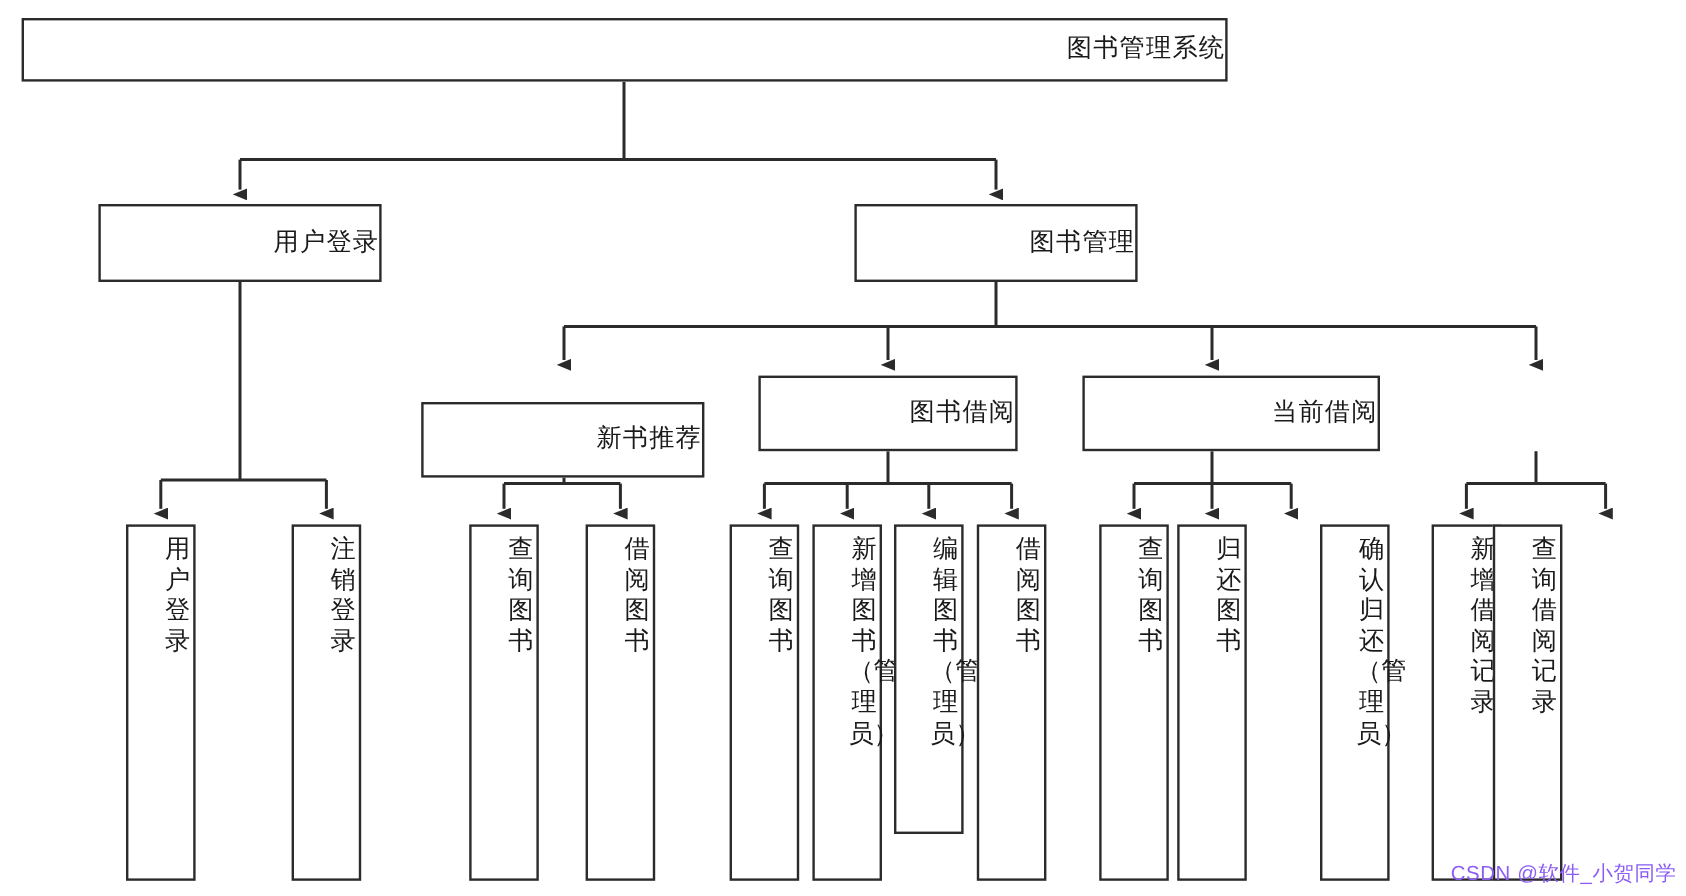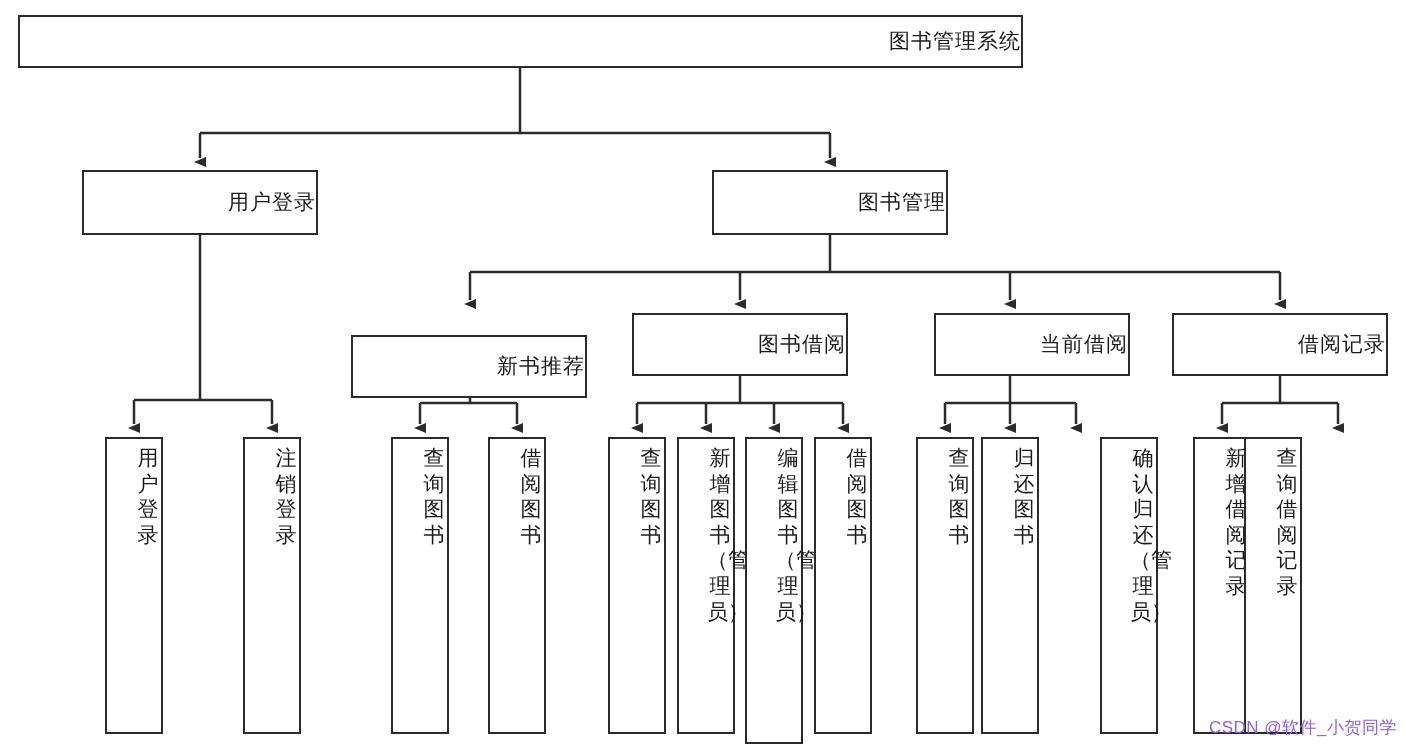--- a/index.html
+++ b/index.html
@@ -132,25 +132,22 @@
   <div class="node horiz" style="left:712px; top:170px; width:236px; height:65px;">
     <span class="label">图书管理</span>
   </div>
 
   <div class="node horiz" style="left:351px; top:313px; width:236px; height:63px;margin-top:22px;">
     <span class="label">新书推荐</span>
   </div>
   <div class="node horiz" style="left:632px; top:313px; width:216px; height:63px;">
     <span class="label">图书借阅</span>
   </div>
-  <div class="node horiz" style="left:934px; top:313px; width:196px; height:63px;">
+  <div class="node horiz" style="left:902px; top:313px; width:248px; height:63px;">
     <span class="label">当前借阅</span>
-  </div>
-  <div class="node horiz" style="left:1172px; top:313px; width:216px; height:63px;">
-    <span class="label">借阅记录</span>
   </div>
 
   <div class="node vert" style="left:105px; top:437px; width:58px; height:297px;">
     <span class="label">用户登录</span>
   </div>
   <div class="node vert" style="left:243px; top:437px; width:58px; height:297px;">
     <span class="label">注销登录</span>
   </div>
 
   <div class="node vert" style="left:391px; top:437px; width:58px; height:297px;">
@@ -159,21 +156,21 @@
   <div class="node vert" style="left:488px; top:437px; width:58px; height:297px;">
     <span class="label">借阅图书</span>
   </div>
 
   <div class="node vert" style="left:608px; top:437px; width:58px; height:297px;">
     <span class="label">查询图书</span>
   </div>
   <div class="node vert" style="left:677px; top:437px; width:58px; height:297px;">
     <span class="label">新增图书（管理员）</span>
   </div>
-  <div class="node vert" style="left:745px; top:437px; width:58px; height:307px;">
+  <div class="node vert" style="left:745px; top:437px; width:58px; height:258px;">
     <span class="label">编辑图书（管理员）</span>
   </div>
   <div class="node vert" style="left:814px; top:437px; width:58px; height:297px;">
     <span class="label">借阅图书</span>
   </div>
 
   <div class="node vert" style="left:916px; top:437px; width:58px; height:297px;">
     <span class="label">查询图书</span>
   </div>
   <div class="node vert" style="left:981px; top:437px; width:58px; height:297px;">

